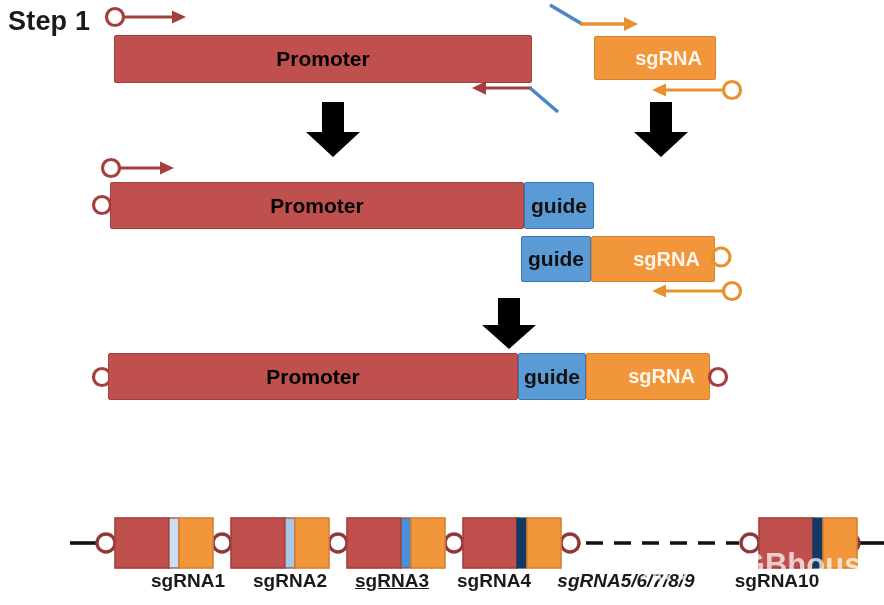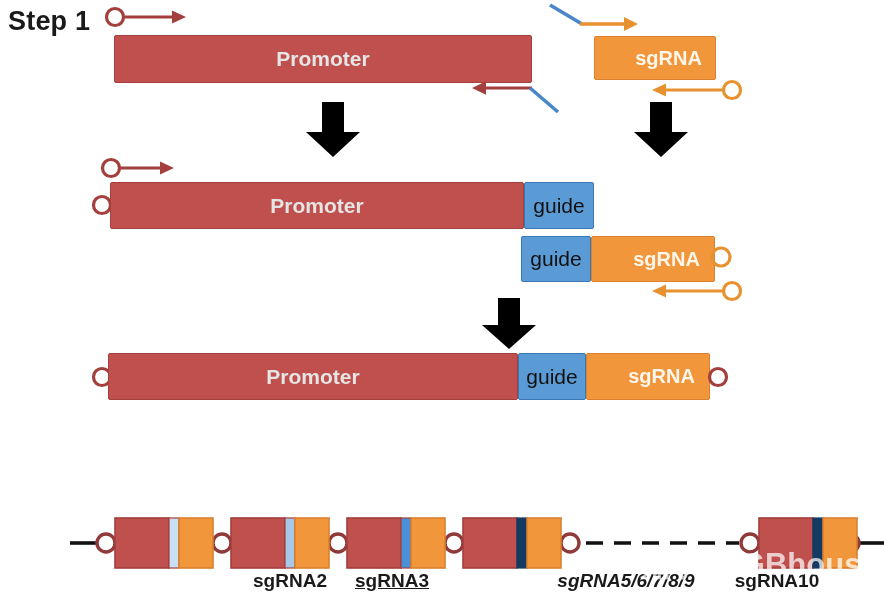--- a/index.html
+++ b/index.html
@@ -18,29 +18,29 @@
   }
 
   
   .blk{
     border-radius:2px;
     display:flex;align-items:center;justify-content:center;
     white-space:nowrap;overflow:hidden;
   }
   .blk-promoter{
     background:#c0504d;border:1.5px solid #a33f3c;
-    color:#e5e5e5;font-weight:bold;
+    color:#000000;font-weight:bold;
   }
   .blk-sgrna{
     background:#f2963c;border:1.5px solid #d9812f;
     color:#fff6ec;font-weight:bold;padding-left:27px;
   }
   .blk-guide{
     background:#5b9bd5;border:1.5px solid #3a78b5;
-    color:#111111;font-weight:normal;
+    color:#111111;font-weight:bold;
   }
 
   
   .cass-label{
     position:absolute;font-weight:bold;color:#1a1a1a;
     font-size:19px;line-height:22px;white-space:nowrap;text-align:center;
   }
 
   .wm{
     position:absolute;color:rgba(255,255,255,.72);
@@ -197,20 +197,22 @@
       <rect x="457" y="6" width="34" height="50" fill="#f2963c" stroke="#d9812f" stroke-width="1.6"></rect>
     </g>
 
     <g>
       <rect x="689" y="6" width="54" height="50" fill="#c0504d" stroke="#a33f3c" stroke-width="1.6"></rect>
       <rect x="743" y="6" width="10" height="50" fill="#123a63" stroke="#123a63" stroke-width="1.2"></rect>
       <rect x="753" y="6" width="34" height="50" fill="#f2963c" stroke="#d9812f" stroke-width="1.6"></rect>
     </g>
   </svg>
 
+  <div class="cass-label" style="left:132px;top:570px;width:112px;">sgRNA1</div>
   <div class="cass-label" style="left:234px;top:570px;width:112px;">sgRNA2</div>
   <div class="cass-label" style="left:336px;top:570px;width:112px;text-decoration:underline;">sgRNA3</div>
+  <div class="cass-label" style="left:438px;top:570px;width:112px;">sgRNA4</div>
   <div class="cass-label" style="left:528px;top:570px;width:196px;font-style:italic;">sgRNA5/6/7/8/9</div>
   <div class="cass-label" style="left:715px;top:570px;width:124px;">sgRNA10</div>
 
   <div class="wm" style="left:640px;top:548px;font-weight:bold;">知乎 @GBhouse</div>
 
 </div>
 
 </body></html>

